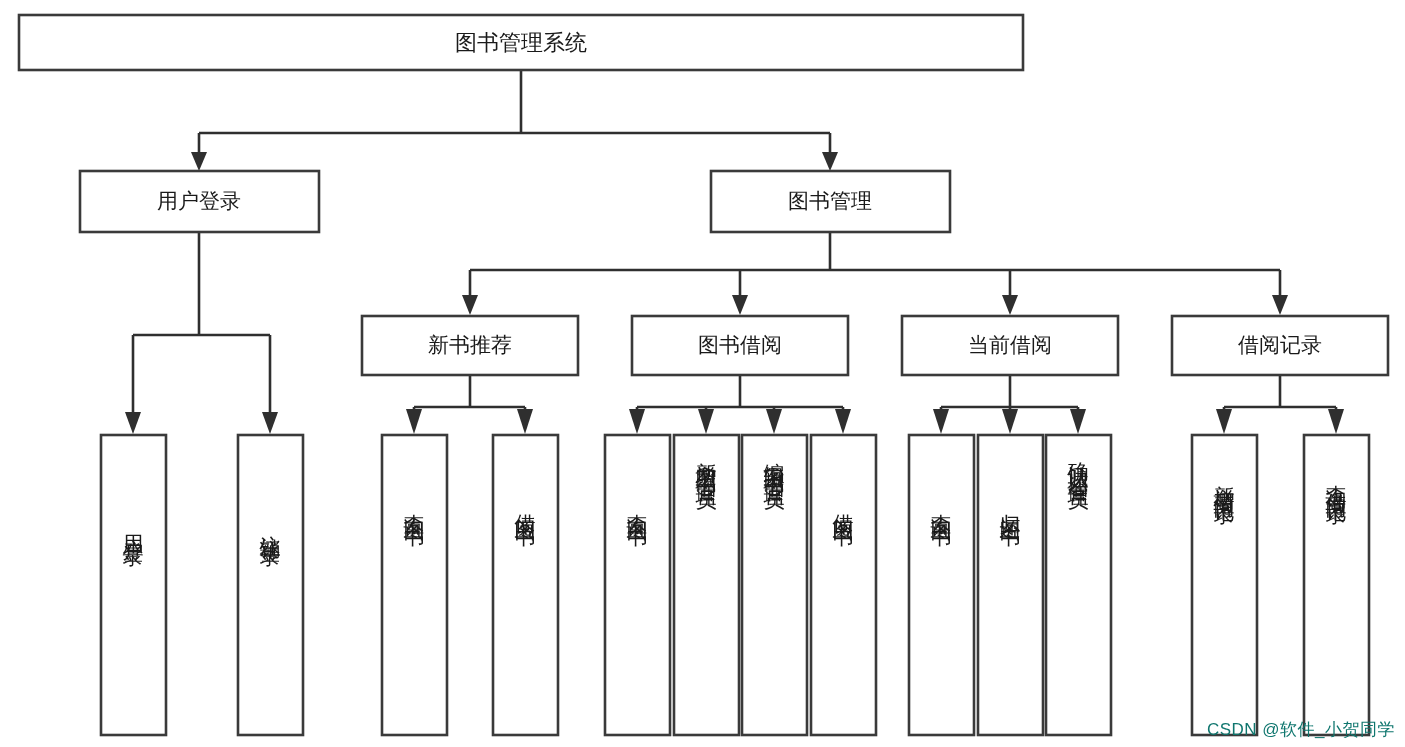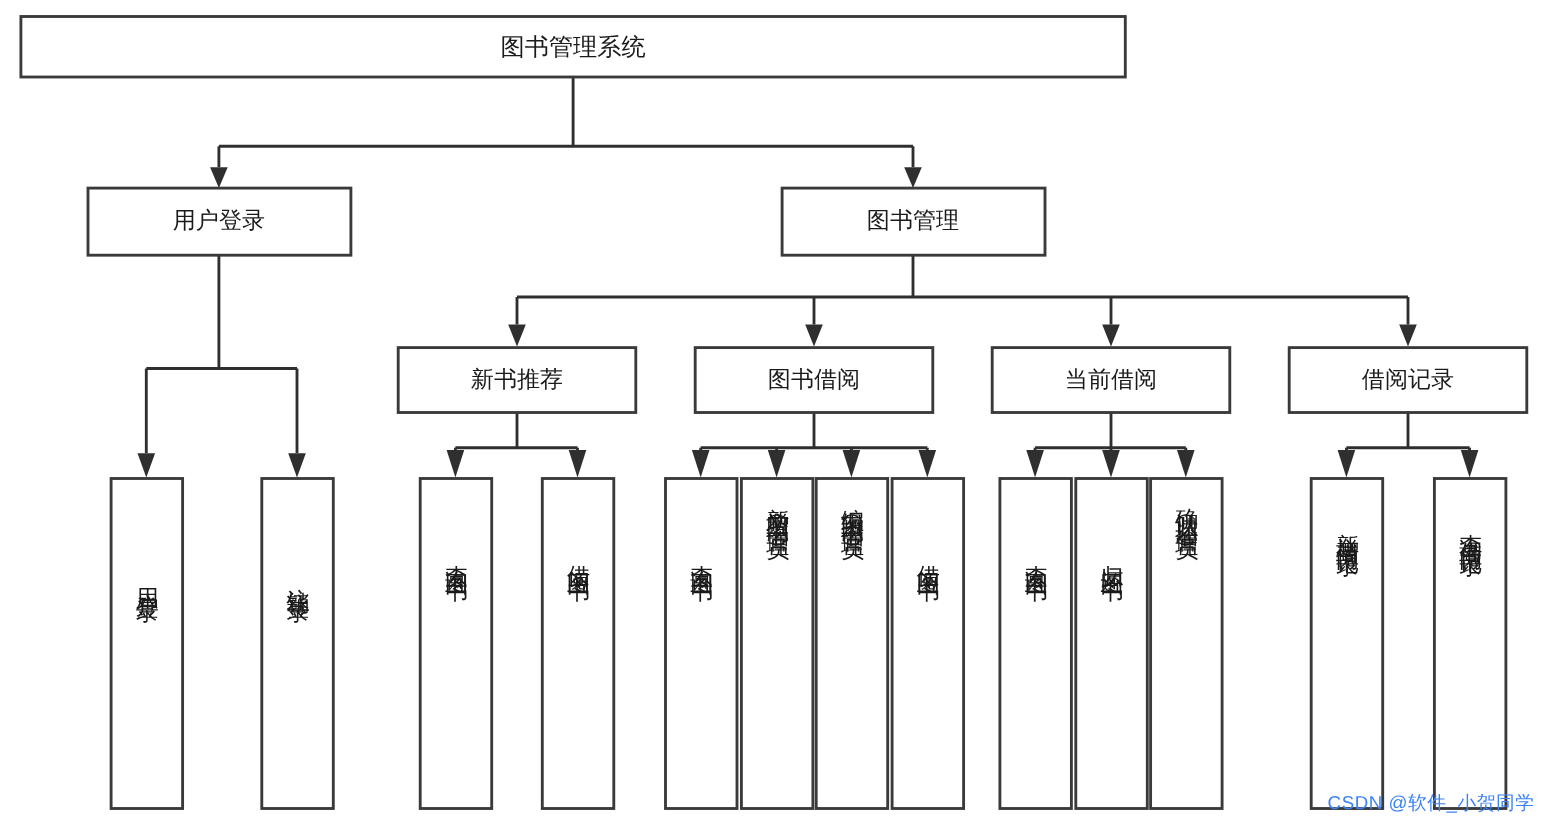--- a/index.html
+++ b/index.html
@@ -72,21 +72,21 @@
     letter-spacing: 4px;
     color: #1a1a1a;
     white-space: nowrap;
   }
   .watermark {
     position: absolute;
     right: 10px;
     bottom: 6px;
     font-family: "Liberation Sans", "DejaVu Sans", sans-serif;
     font-size: 17px;
-    color: #3b82f6;
+    color: #0f766e;
     letter-spacing: 0.5px;
     user-select: none;
     margin-left: 30px;
   }
 </style>
 </head>
 <body>
 
 <div id="diagram-root">
 

